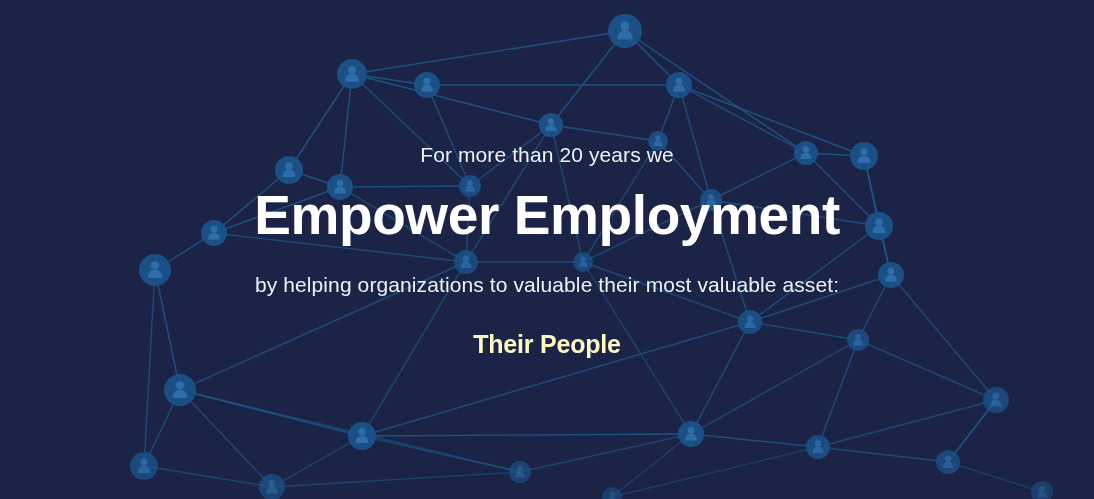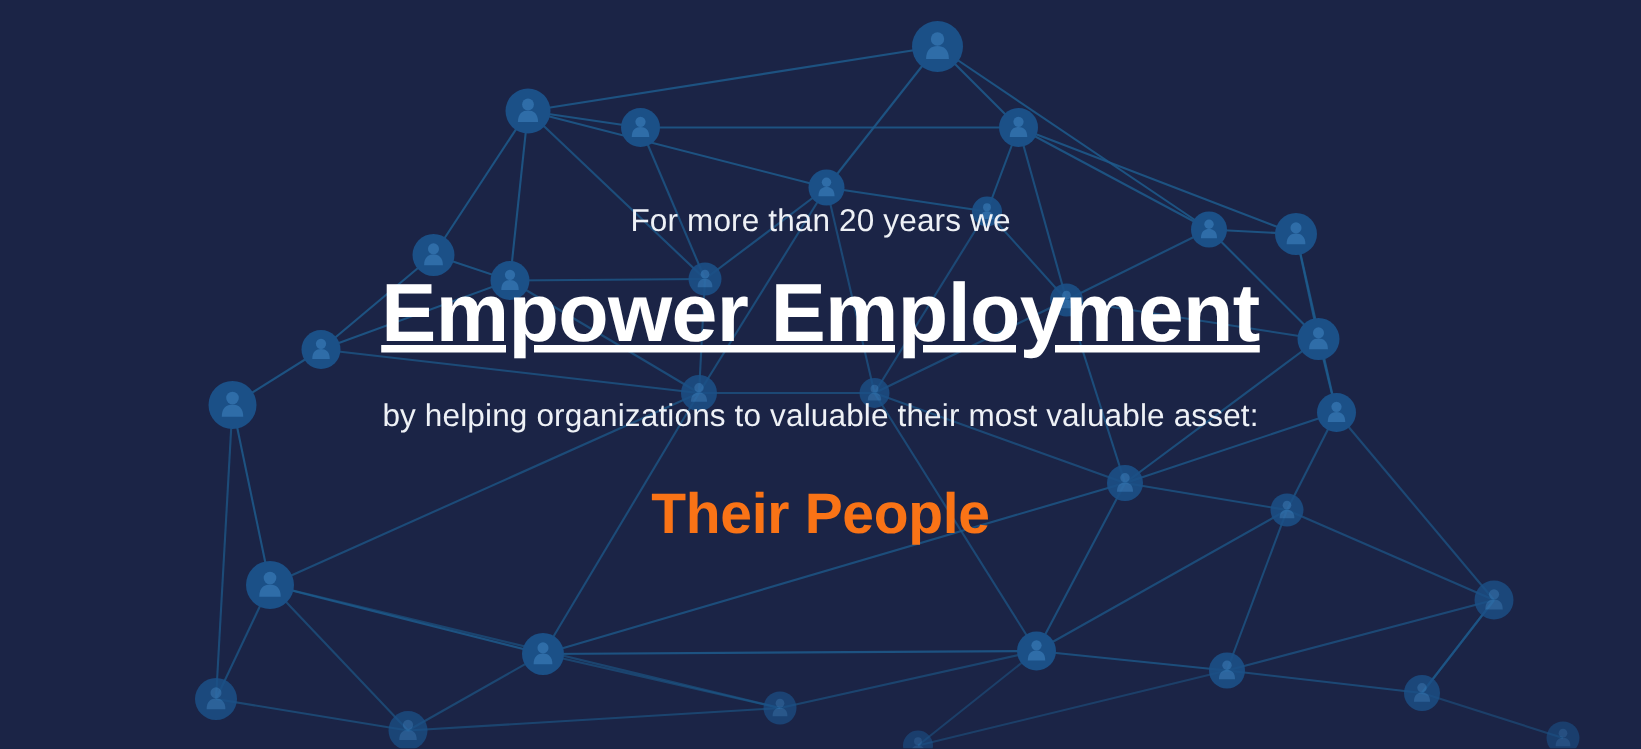--- a/index.html
+++ b/index.html
@@ -47,33 +47,32 @@
     letter-spacing: 0.1px;
     margin: 0 0 18px 0;
   }
   .headline {
     color: #ffffff;
     font-size: 55px;
     font-weight: 700;
     line-height: 1.05;
     letter-spacing: -0.4px;
     margin: 0 0 28px 0;
-    text-decoration: underline;
   }
   .subline {
     color: #eef1f6;
     font-size: 21px;
     font-weight: 400;
     line-height: 1.25;
     letter-spacing: 0.1px;
     margin: 0 0 32px 0;
   }
   .closing {
-    color: #f97316;
-    font-size: 38px;
+    color: #fef9c3;
+    font-size: 25px;
     font-weight: 700;
     line-height: 1.05;
     letter-spacing: -0.2px;
     margin: 0;
   }
 </style>
 </head>
 <body>
 
 <div id="hero" style="background: rgb(27, 36, 70);">

